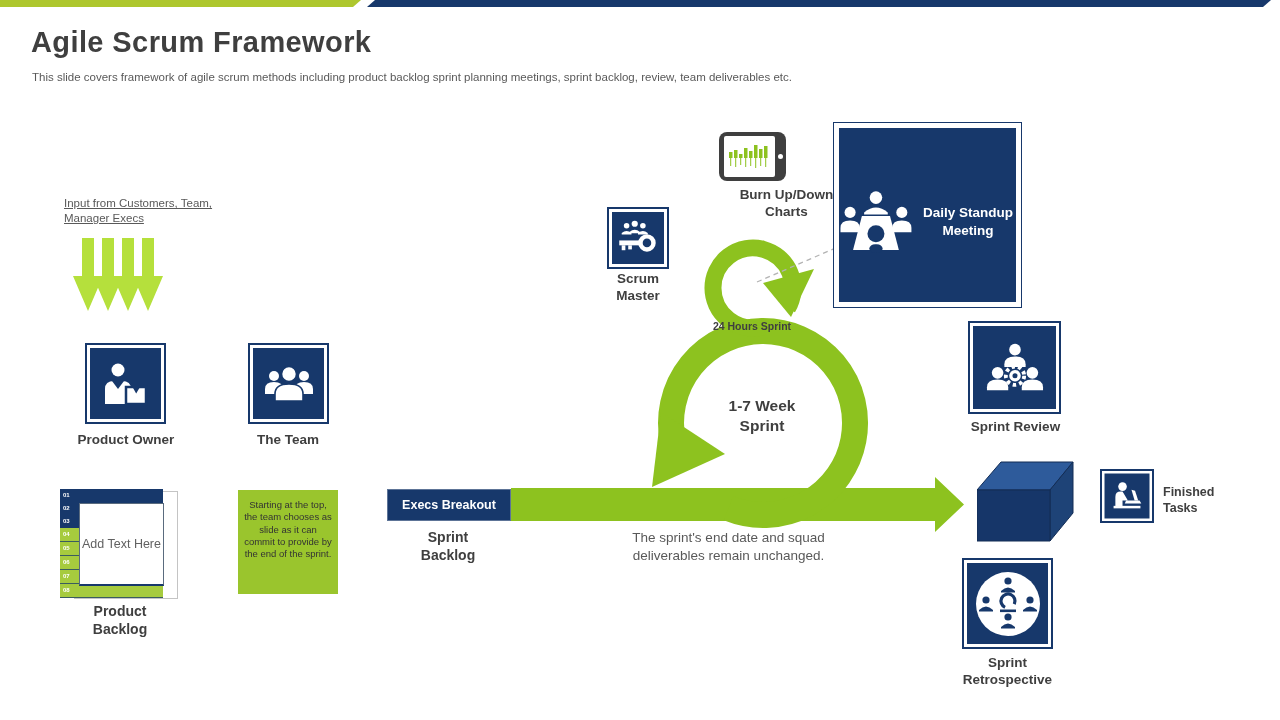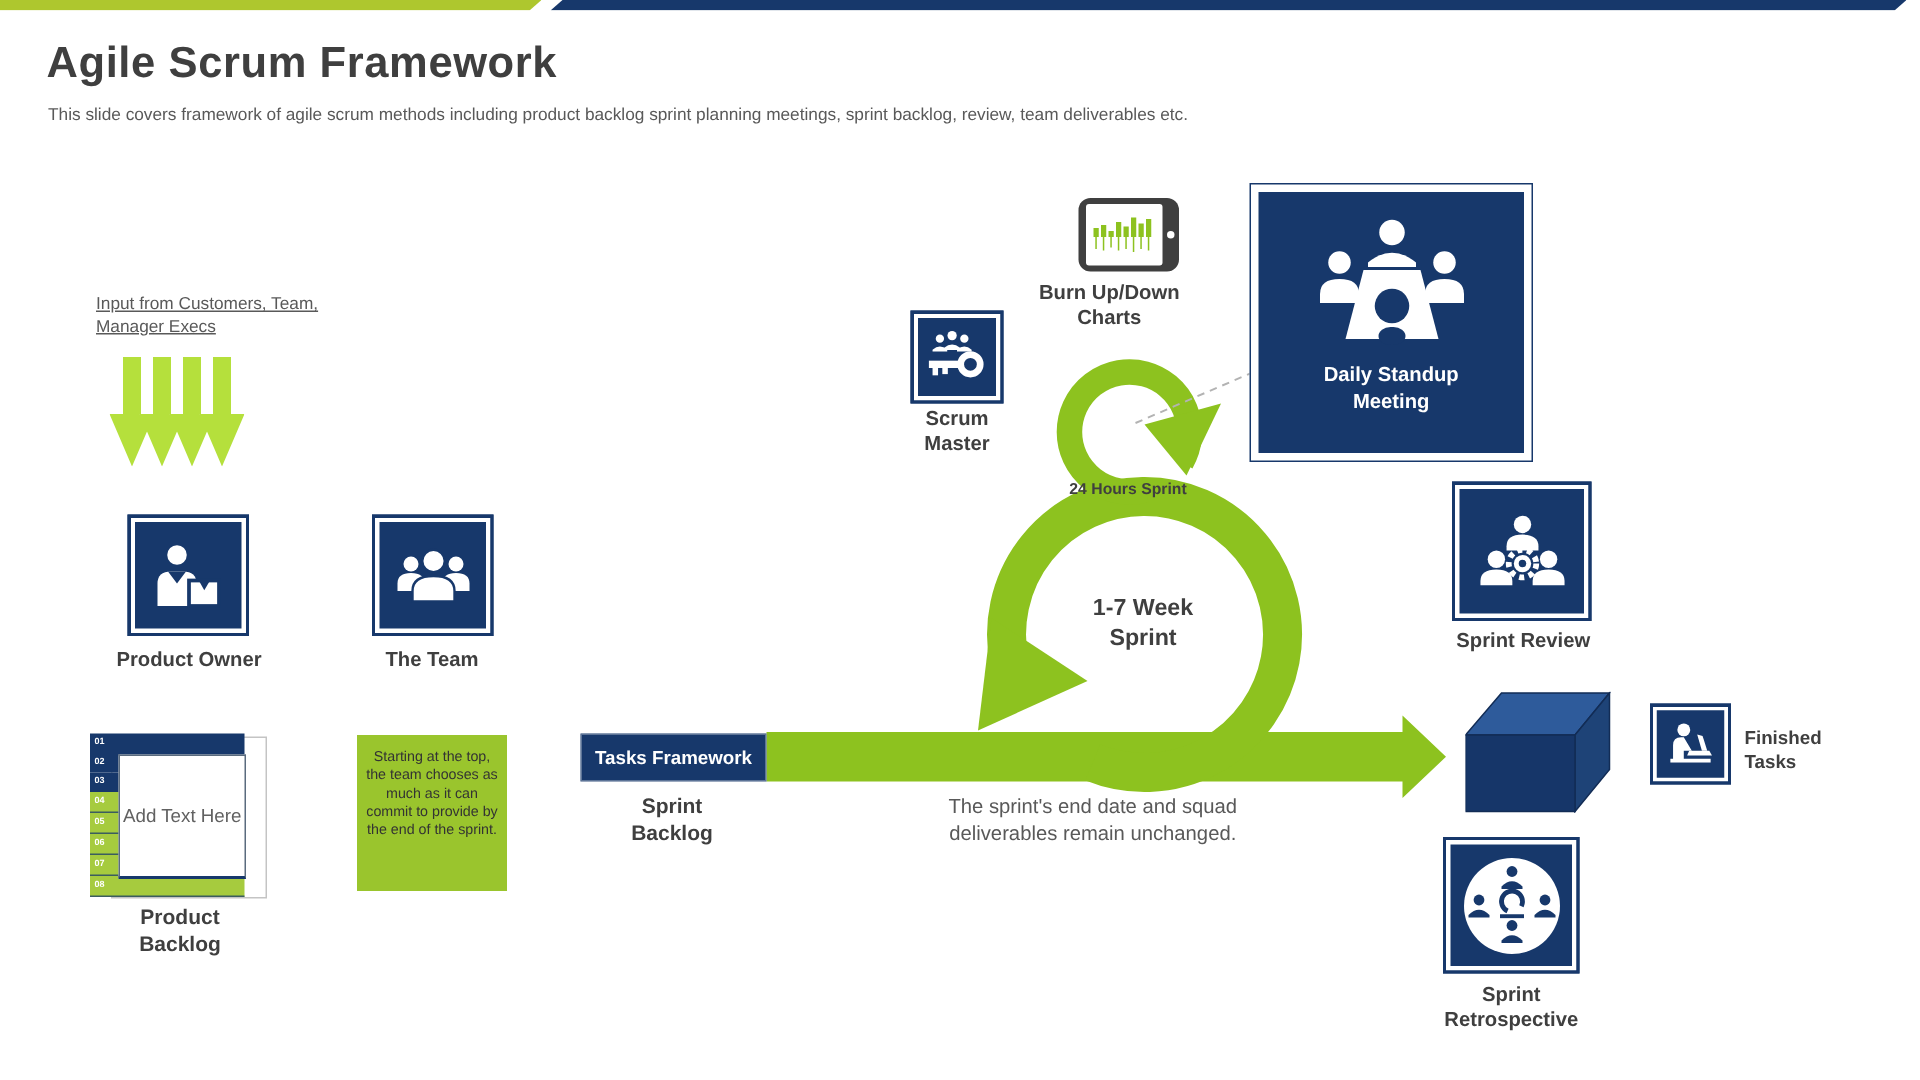--- a/index.html
+++ b/index.html
@@ -59,21 +59,21 @@
   .center-note{position:absolute; left:606px; top:529px; width:245px; font-size:13.5px; color:var(--gray);
     text-align:center; line-height:1.35;}
 
   
   .tablet{position:absolute; left:719px; top:132px; width:67px; height:49px; background:#3f3f3f; border-radius:8px;}
   .tablet .screen{position:absolute; left:5px; top:4px; right:11px; bottom:4px; background:#fff; border-radius:2px;}
   .tablet .cam{position:absolute; right:3px; top:22px; width:5px; height:5px; border-radius:50%; background:#fff;}
 
   
   .standup{position:absolute; left:833px; top:122px; width:189px; height:186px; background:#fff; border:1px solid var(--navy);}
-  .standup-inner{position:absolute; inset:5px; background:var(--navy); display:flex; flex-direction:column;
+  .standup-inner{position:absolute; inset:5px; background:var(--navy); display:flex; flex-direction:row;
     align-items:center; padding-top:14px; gap:7px;}
   .standup-label{color:#fff; font-weight:bold; font-size:13.5px; text-align:center; line-height:1.3; width:130px;}
 
   .cube-svg{position:absolute; left:977px; top:461px;}
 </style>
 </head>
 <body>
 
 <div class="slide">
 
@@ -127,36 +127,36 @@
     <div class="pb-row navy"><span>03</span></div>
     <div class="pb-row green"><span>04</span></div>
     <div class="pb-row green"><span>05</span></div>
     <div class="pb-row green"><span>06</span></div>
     <div class="pb-row green"><span>07</span></div>
     <div class="pb-row green"><span>08</span></div>
   </div>
   <div class="pb-overlay">Add Text Here</div>
   <div class="lbl" style="left:70px; top:603px; width:100px; font-size:14px;">Product Backlog</div>
 
-  <div class="sp-box">Starting at the top, the team chooses as much as it can commit to provide by the end of the sprint.</div>
+  <div class="sp-box">Starting at the top, the team chooses as slide as it can commit to provide by the end of the sprint.</div>
 
   <svg class="flow-svg" width="1280" height="720" viewBox="0 0 1280 720">
     <path d="M511,488 L935,488 L935,477 L964,504.5 L935,532 L935,521 L511,521 Z" fill="#8dc21f"></path>
     <path d="M 673 442 A 92 92 0 1 1 728.5 508.3" fill="none" stroke="#8dc21f" stroke-width="26"></path>
     <polygon points="652,487 661,412 725,454" fill="#8dc21f"></polygon>
     <path d="M 763.4 326.6 A 40 40 0 1 1 787.6 308" fill="none" stroke="#8dc21f" stroke-width="17"></path>
     <polygon points="791,317 763,283 814,269" fill="#8dc21f"></polygon>
     <line x1="757" y1="282" x2="838" y2="247" stroke="#b3b3b3" stroke-width="1.3" stroke-dasharray="5 4"></line>
   </svg>
 
   <div class="cycle-lbl cycle-small">24 Hours Sprint</div>
   <div class="cycle-lbl cycle-big">1-7 Week Sprint</div>
   <div class="center-note">The sprint's end date and squad deliverables remain unchanged.</div>
 
-  <div class="tasks-box">Tasks Framework</div>
+  <div class="tasks-box">Execs Breakout</div>
   <div class="lbl" style="left:413px; top:529px; width:70px; font-size:14px;">Sprint Backlog</div>
 
   <div class="ibox" style="left:607px; top:207px; width:62px; height:62px;">
     <svg width="44" height="44" viewBox="0 0 54 54">
       <g fill="#fff">
         <circle cx="13" cy="12" r="3.4"></circle>
           <path d="M7,21 q6,-5 12,0 v1.6 h-12 z"></path>
         <circle cx="23" cy="9.5" r="3.8"></circle>
           <path d="M16.5,19.5 q6.5,-5.5 13,0 v1.8 h-13 z"></path>
         <circle cx="33" cy="12" r="3.4"></circle>
@@ -188,21 +188,21 @@
             <rect x="31.2" y="22" width="1" height="10"></rect>
           <rect x="35" y="13" width="3.5" height="9"></rect>
             <rect x="36.2" y="22" width="1" height="8"></rect>
           <rect x="40" y="10" width="3.5" height="12"></rect>
             <rect x="41.2" y="22" width="1" height="9"></rect>
         </g>
       </svg>
     </div>
     <div class="cam"></div>
   </div>
-  <div class="lbl" style="left:679px; top:187px; width:121px;">Burn Up/Down Charts</div>
+  <div class="lbl" style="left:726px; top:187px; width:121px;">Burn Up/Down Charts</div>
 
   <div class="standup">
     <div class="standup-inner">
       <svg width="100" height="92" viewBox="0 0 100 92">
         <g fill="#fff">
           <circle cx="50" cy="13" r="8.5"></circle>
           <path d="M34,33 q16,-13 32,0 v3 h-32 z"></path>
           <circle cx="15" cy="33" r="7.5"></circle>
           <path d="M2,60 v-6 q0,-10 13,-10 q13,0 13,10 v6 z"></path>
           <circle cx="85" cy="33" r="7.5"></circle>

